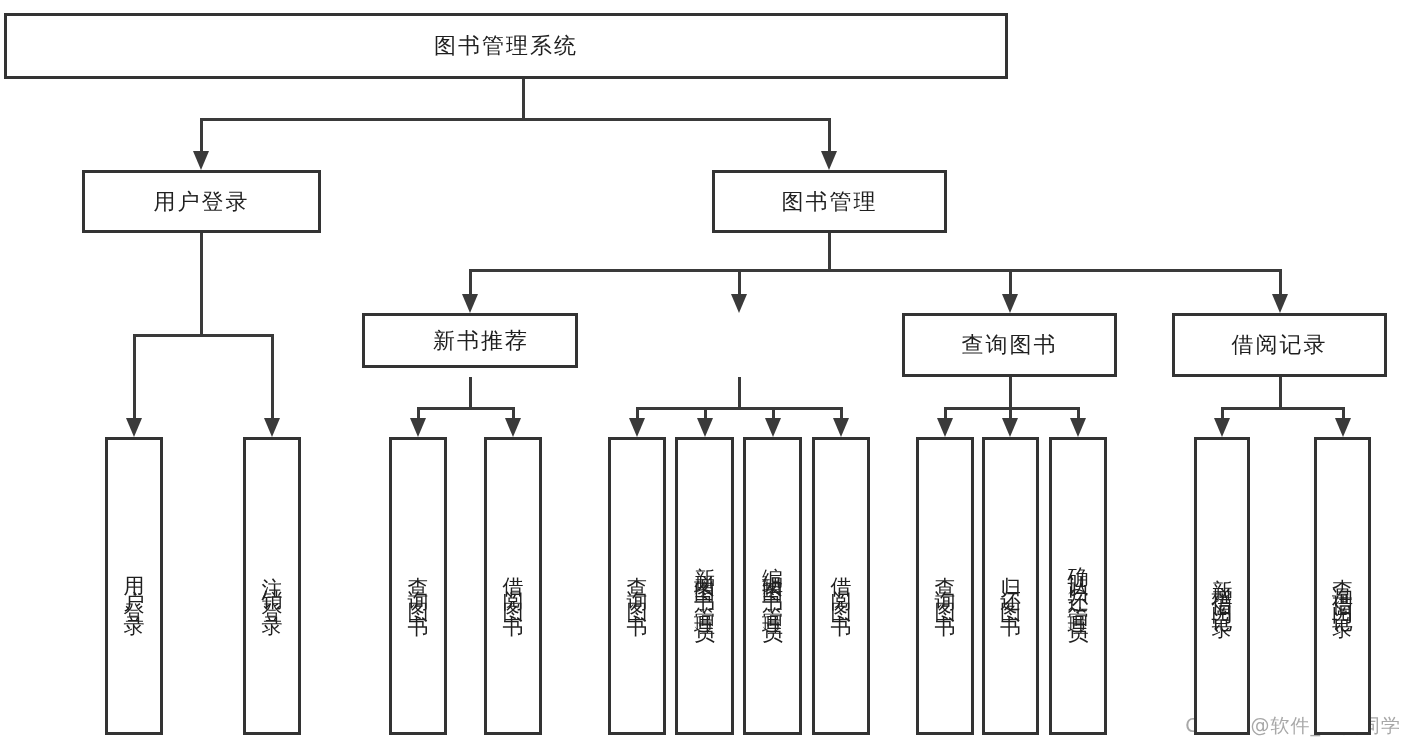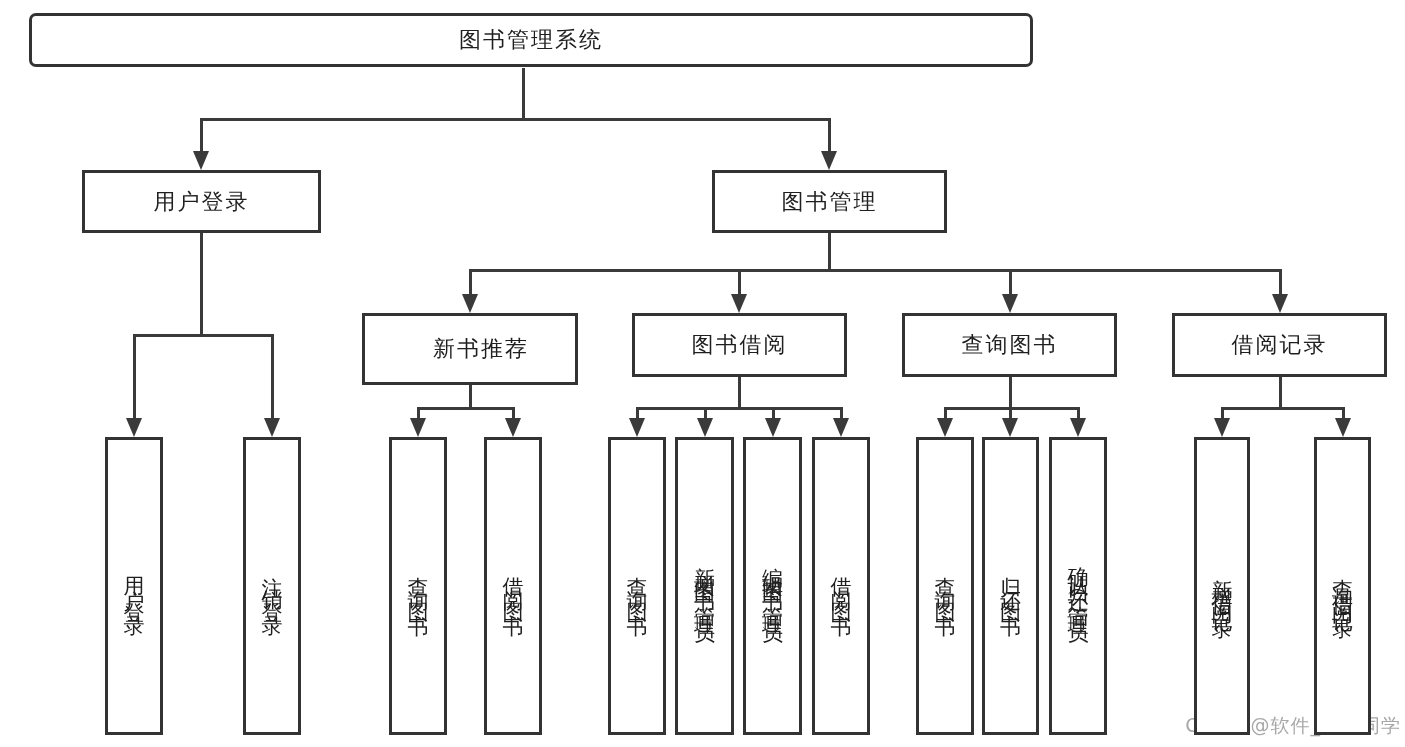--- a/index.html
+++ b/index.html
@@ -77,34 +77,31 @@
     <div class="cline" style="left: 1008.5px; top: 408px; width: 3px; height: 17px;"></div>
     <div class="arrowhead" style="left: 1002px; top: 418px;"></div>
     <div class="cline" style="left: 1076.5px; top: 408px; width: 3px; height: 17px;"></div>
     <div class="arrowhead" style="left: 1070px; top: 418px;"></div>
     <div class="cline" style="left: 1278.5px; top: 377px; width: 3px; height: 31px;"></div>
     <div class="cline" style="left: 1220.5px; top: 406.5px; width: 124px; height: 3px;"></div>
     <div class="cline" style="left: 1220.5px; top: 408px; width: 3px; height: 17px;"></div>
     <div class="arrowhead" style="left: 1214px; top: 418px;"></div>
     <div class="cline" style="left: 1341.5px; top: 408px; width: 3px; height: 17px;"></div>
     <div class="arrowhead" style="left: 1335px; top: 418px;"></div>
-    <div class="node" style="left: 29px; top: 13px; width: 1004px; height: 54px; border-radius: 7px;">
+    <div class="node" style="left: 4px; top: 13px; width: 1004px; height: 66px;">
       <span>图书管理系统</span>
     </div>
     <div class="node" style="left: 82px; top: 170px; width: 239px; height: 63px;">
       <span>用户登录</span>
     </div>
     <div class="node" style="left: 712px; top: 170px; width: 235px; height: 63px; text-align: center;">
       <span>图书管理</span>
     </div>
-    <div class="node" style="left: 362px; top: 313px; width: 216px; height: 72px; padding-left: 22px;">
+    <div class="node" style="left: 362px; top: 313px; width: 216px; height: 55px; padding-left: 22px;">
       <span>新书推荐</span>
-    </div>
-    <div class="node" style="left: 632px; top: 313px; width: 215px; height: 64px;">
-      <span>图书借阅</span>
     </div>
     <div class="node" style="left: 902px; top: 313px; width: 215px; height: 64px;">
       <span>查询图书</span>
     </div>
     <div class="node" style="left: 1172px; top: 313px; width: 215px; height: 64px;">
       <span>借阅记录</span>
     </div>
     <div class="node vertical" style="left: 105px; top: 437px; width: 58px; height: 298px;">
       <span style="letter-spacing: 13px;">用户登录</span>
     </div>

